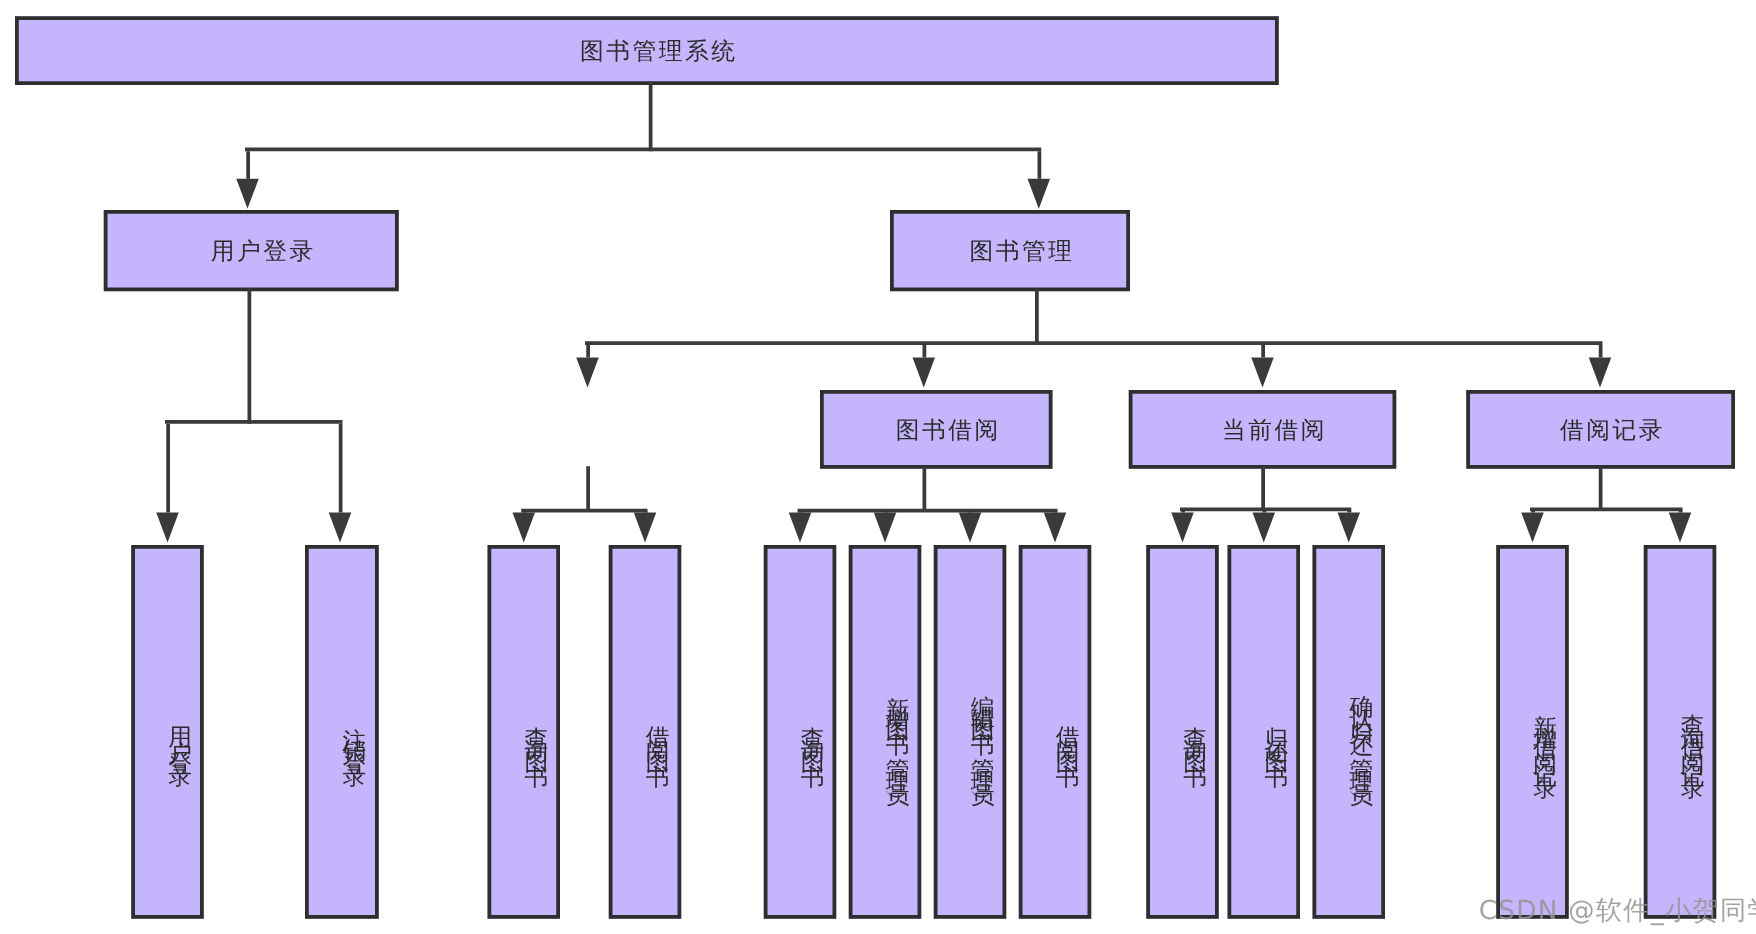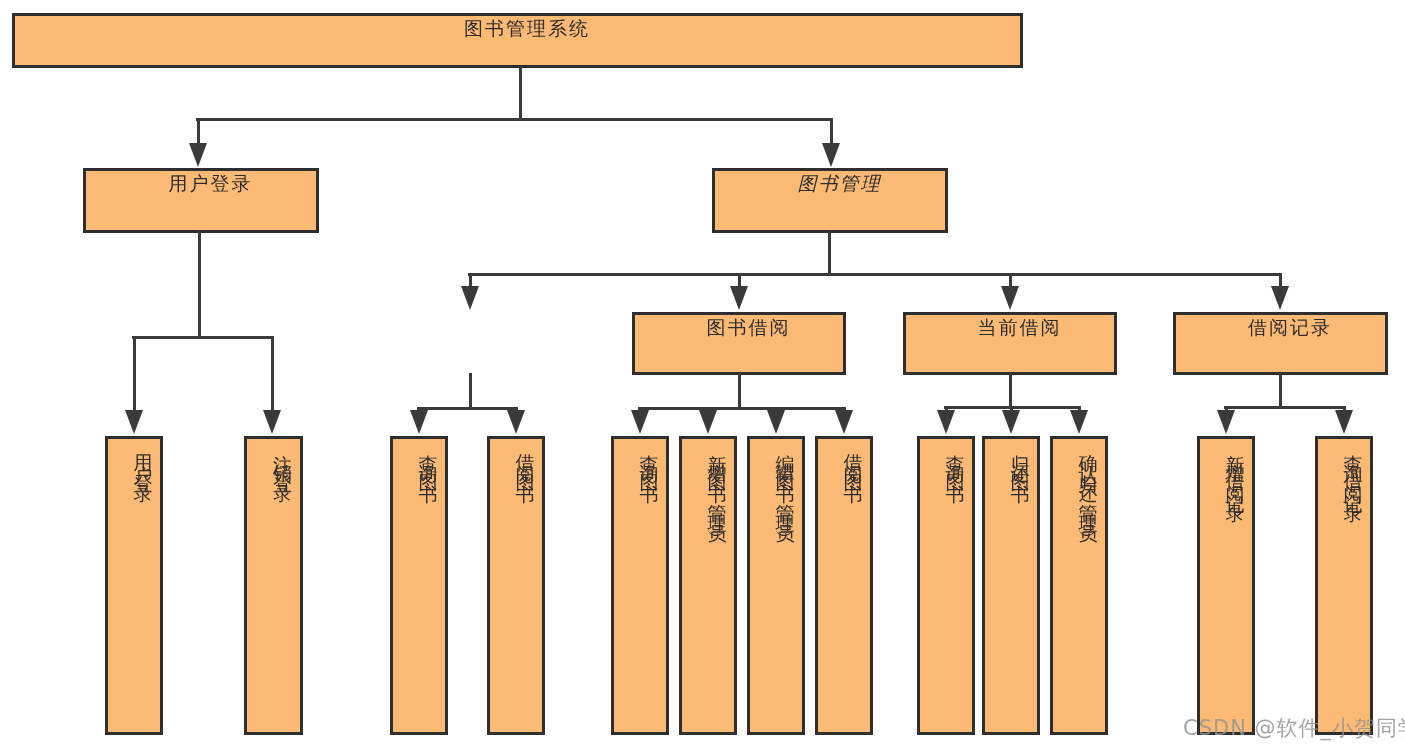--- a/index.html
+++ b/index.html
@@ -2,22 +2,22 @@
 <html><head>
 <meta charset="utf-8">
 <style>
   html,body{margin:0;padding:0;background:#ffffff;}
   .stage{
     position:relative;width:1405px;height:747px;background:#ffffff;
     font-family:"DejaVu Sans","Liberation Sans",sans-serif;
     overflow:hidden;
   }
   .node{
-    position:absolute;box-sizing:border-box;background:#fdba74;
-    border:3px solid #2e2e2e;display:flex;align-items:flex-start;justify-content:center;
+    position:absolute;box-sizing:border-box;background:#c4b5fd;
+    border:3px solid #2e2e2e;display:flex;align-items:center;justify-content:center;
     color:#2c2c2c;
     padding-left:19px;
   }
   .node.h{font-size:19px;letter-spacing:2px;font-weight:500;}
   .node.v{font-weight:500;}
   .node.v .vtext{
     writing-mode:vertical-rl;text-orientation:mixed;
     font-size:19px;letter-spacing:10px;line-height:1;
     display:block;
   }
@@ -50,21 +50,21 @@
       <div class="head"></div>
     </div>
   <div class="arrow" style="left:822px;top:121px;height:46px;">
       <div class="stem"></div>
       <div class="head"></div>
     </div>
 
   <div class="node h" style="left:83px;top:168px;width:236px;height:65px;">
     <span>用户登录</span>
   </div>
-  <div class="node h" style="left:712px;top:168px;width:236px;height:65px;font-style:italic;">
+  <div class="node h" style="left:712px;top:168px;width:192px;height:65px;">
     <span>图书管理</span>
   </div>
 
   <div class="line" style="left:198px;top:231px;width:3px;height:108px;"></div>
   <div class="line" style="left:132px;top:336px;width:142px;height:3px;"></div>
   <div class="arrow" style="left:125px;top:339px;height:95px;">
       <div class="stem"></div>
       <div class="head"></div>
     </div>
   <div class="arrow" style="left:263px;top:339px;height:95px;">
@@ -84,21 +84,21 @@
     </div>
   <div class="arrow" style="left:1001px;top:276px;height:34px;">
       <div class="stem"></div>
       <div class="head"></div>
     </div>
   <div class="arrow" style="left:1271px;top:276px;height:34px;">
       <div class="stem"></div>
       <div class="head"></div>
     </div>
 
-  <div class="node h" style="left:632px;top:312px;width:214px;height:63px;">
+  <div class="node h" style="left:656px;top:312px;width:186px;height:63px;">
     <span>图书借阅</span>
   </div>
   <div class="node h" style="left:903px;top:312px;width:214px;height:63px;">
     <span>当前借阅</span>
   </div>
   <div class="node h" style="left:1173px;top:312px;width:215px;height:63px;">
     <span>借阅记录</span>
   </div>
 
   <div class="line" style="left:469px;top:373px;width:3px;height:36px;"></div>

